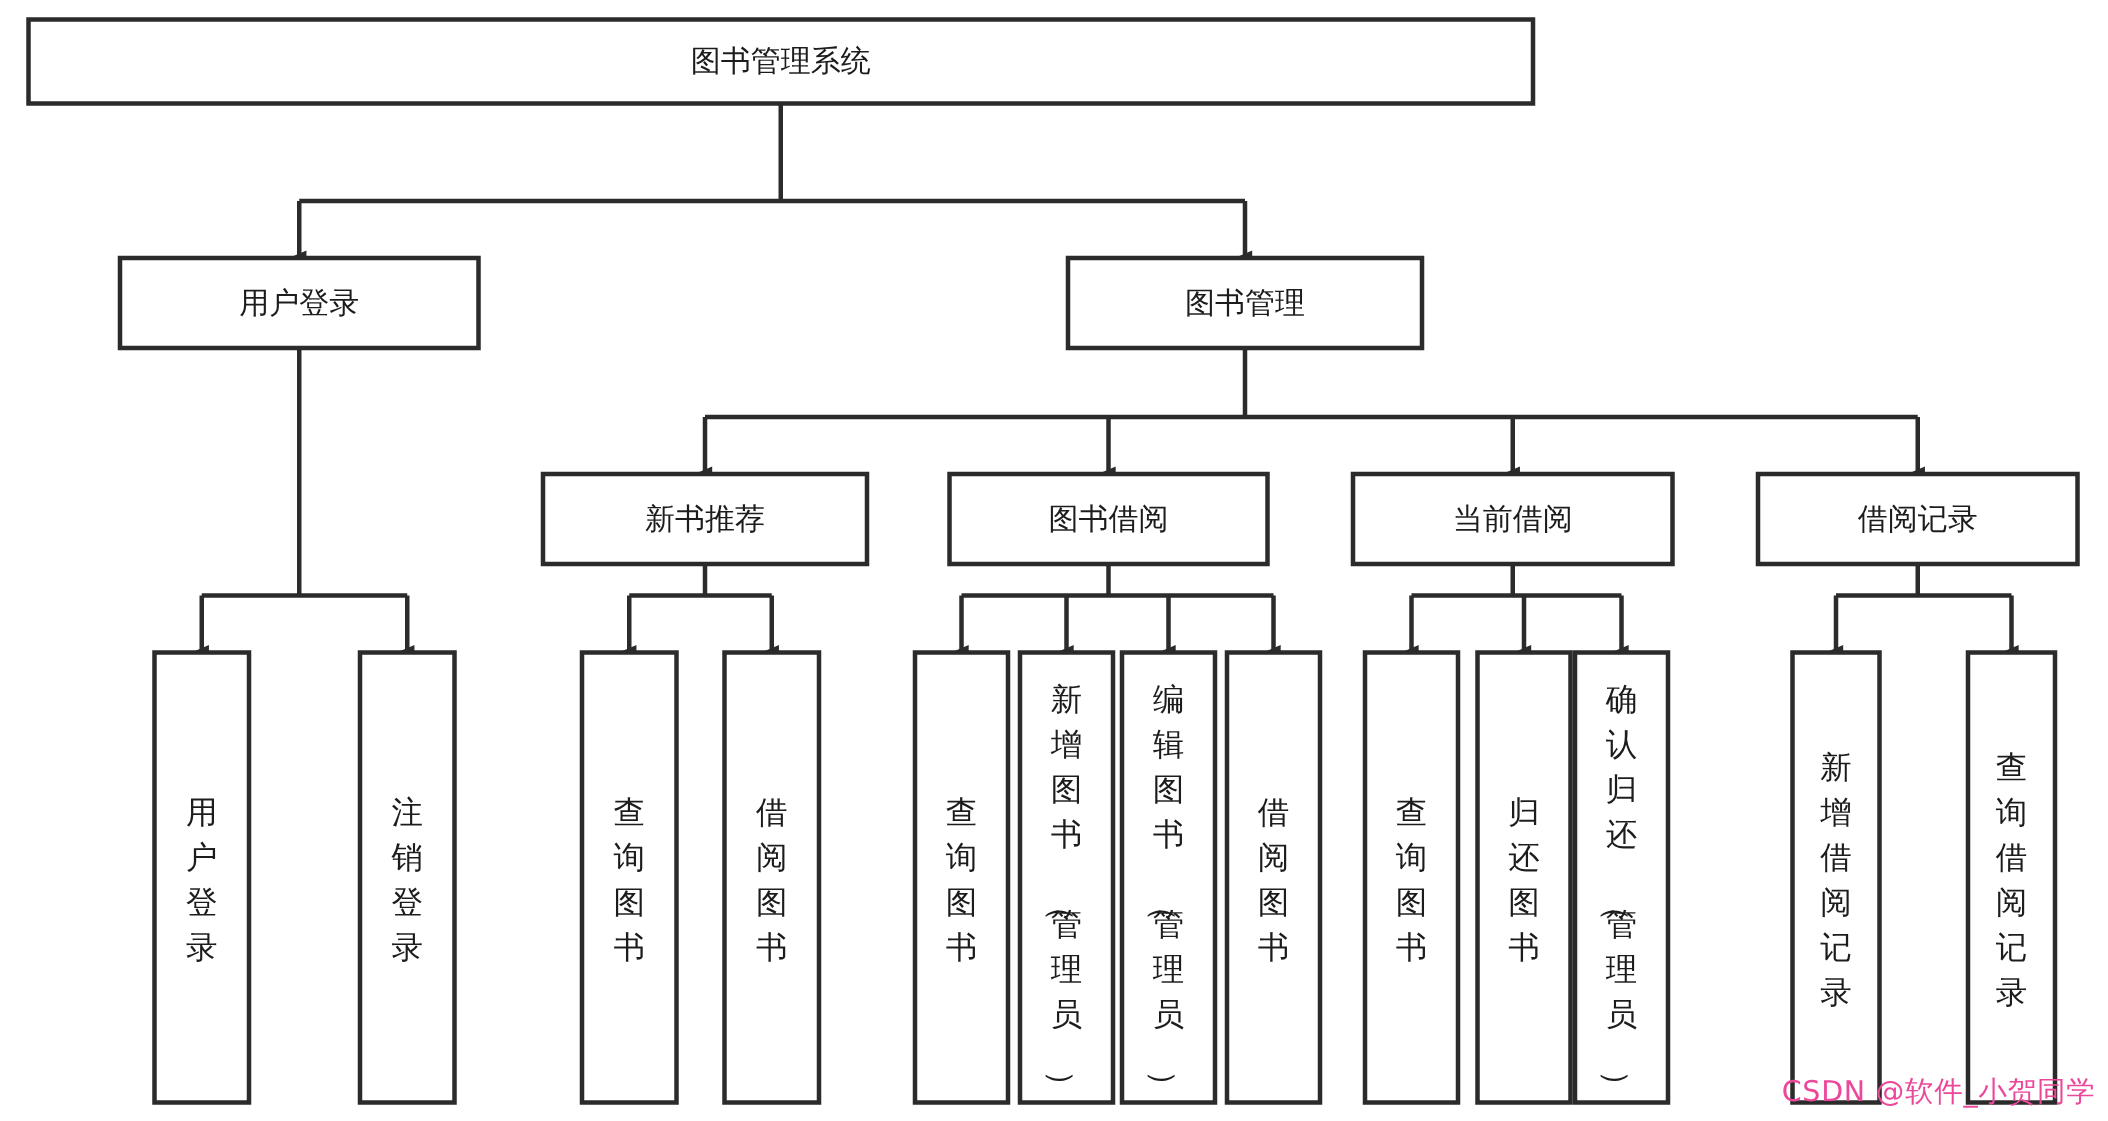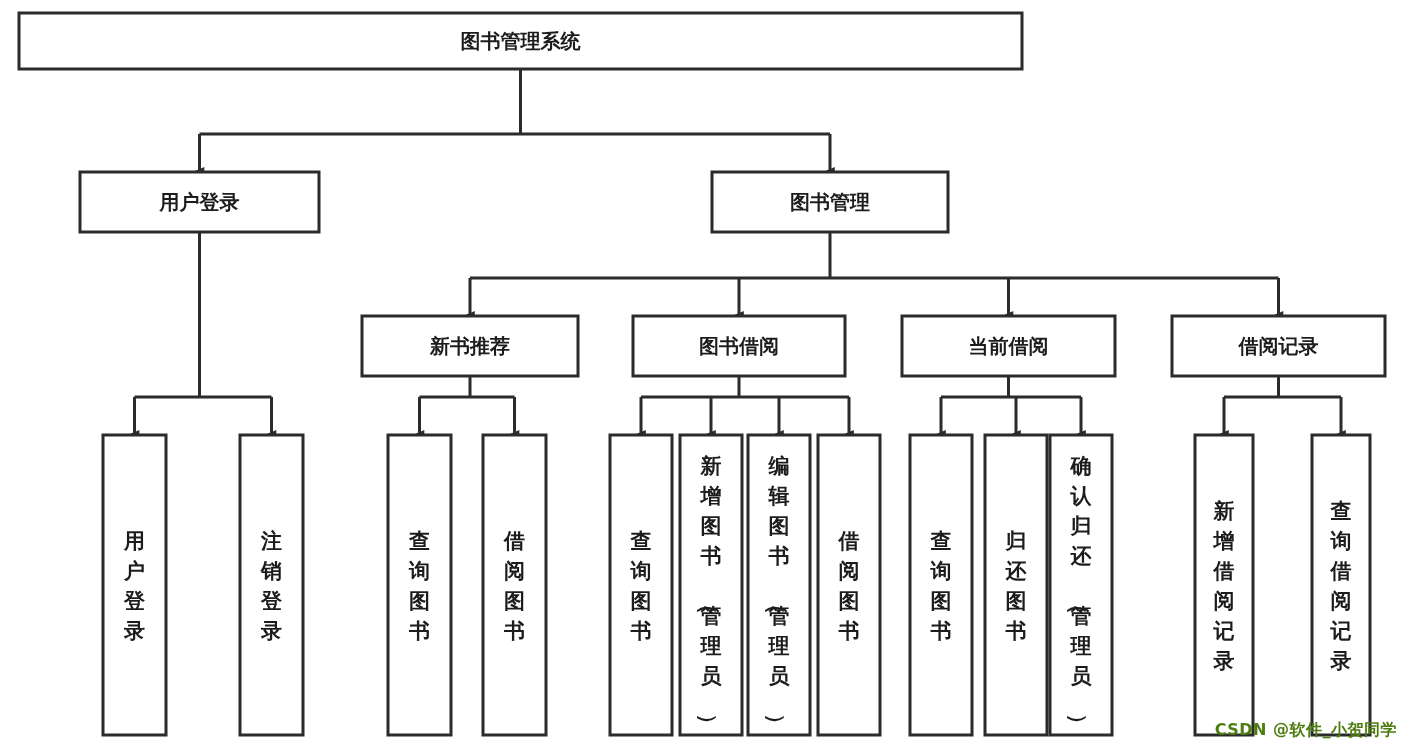--- a/index.html
+++ b/index.html
@@ -11,21 +11,20 @@
     width: 1405px;
     height: 747px;
     font-family: "DejaVu Sans", "Liberation Sans", sans-serif;
     overflow: hidden;
     position: relative;
   }
   #diagram-root {
     position: relative;
     width: 1405px;
     height: 747px;
-    font-weight: bold;
   }
   svg.diagram-canvas {
     position: absolute;
     top: 0;
     left: 0;
     width: 1405px;
     height: 747px;
   }
   .node-box {
     fill: #ffffff;
@@ -48,22 +47,22 @@
     font-family: "DejaVu Sans", "Liberation Sans", sans-serif;
     font-size: 21px;
     fill: #1c1c1c;
     text-anchor: middle;
   }
   .watermark-text {
     position: absolute;
     right: 8px;
     bottom: 6px;
     font-family: "DejaVu Sans", "Liberation Sans", sans-serif;
-    font-size: 16px;
-    color: #4d7c0f;
+    font-size: 19px;
+    color: #ec4899;
     white-space: nowrap;
     letter-spacing: 0.5px;
     user-select: none;
   }
 </style>
 </head>
 <body>
 
 <div id="diagram-root">
   <svg class="diagram-canvas" viewBox="0 0 1405 747">

